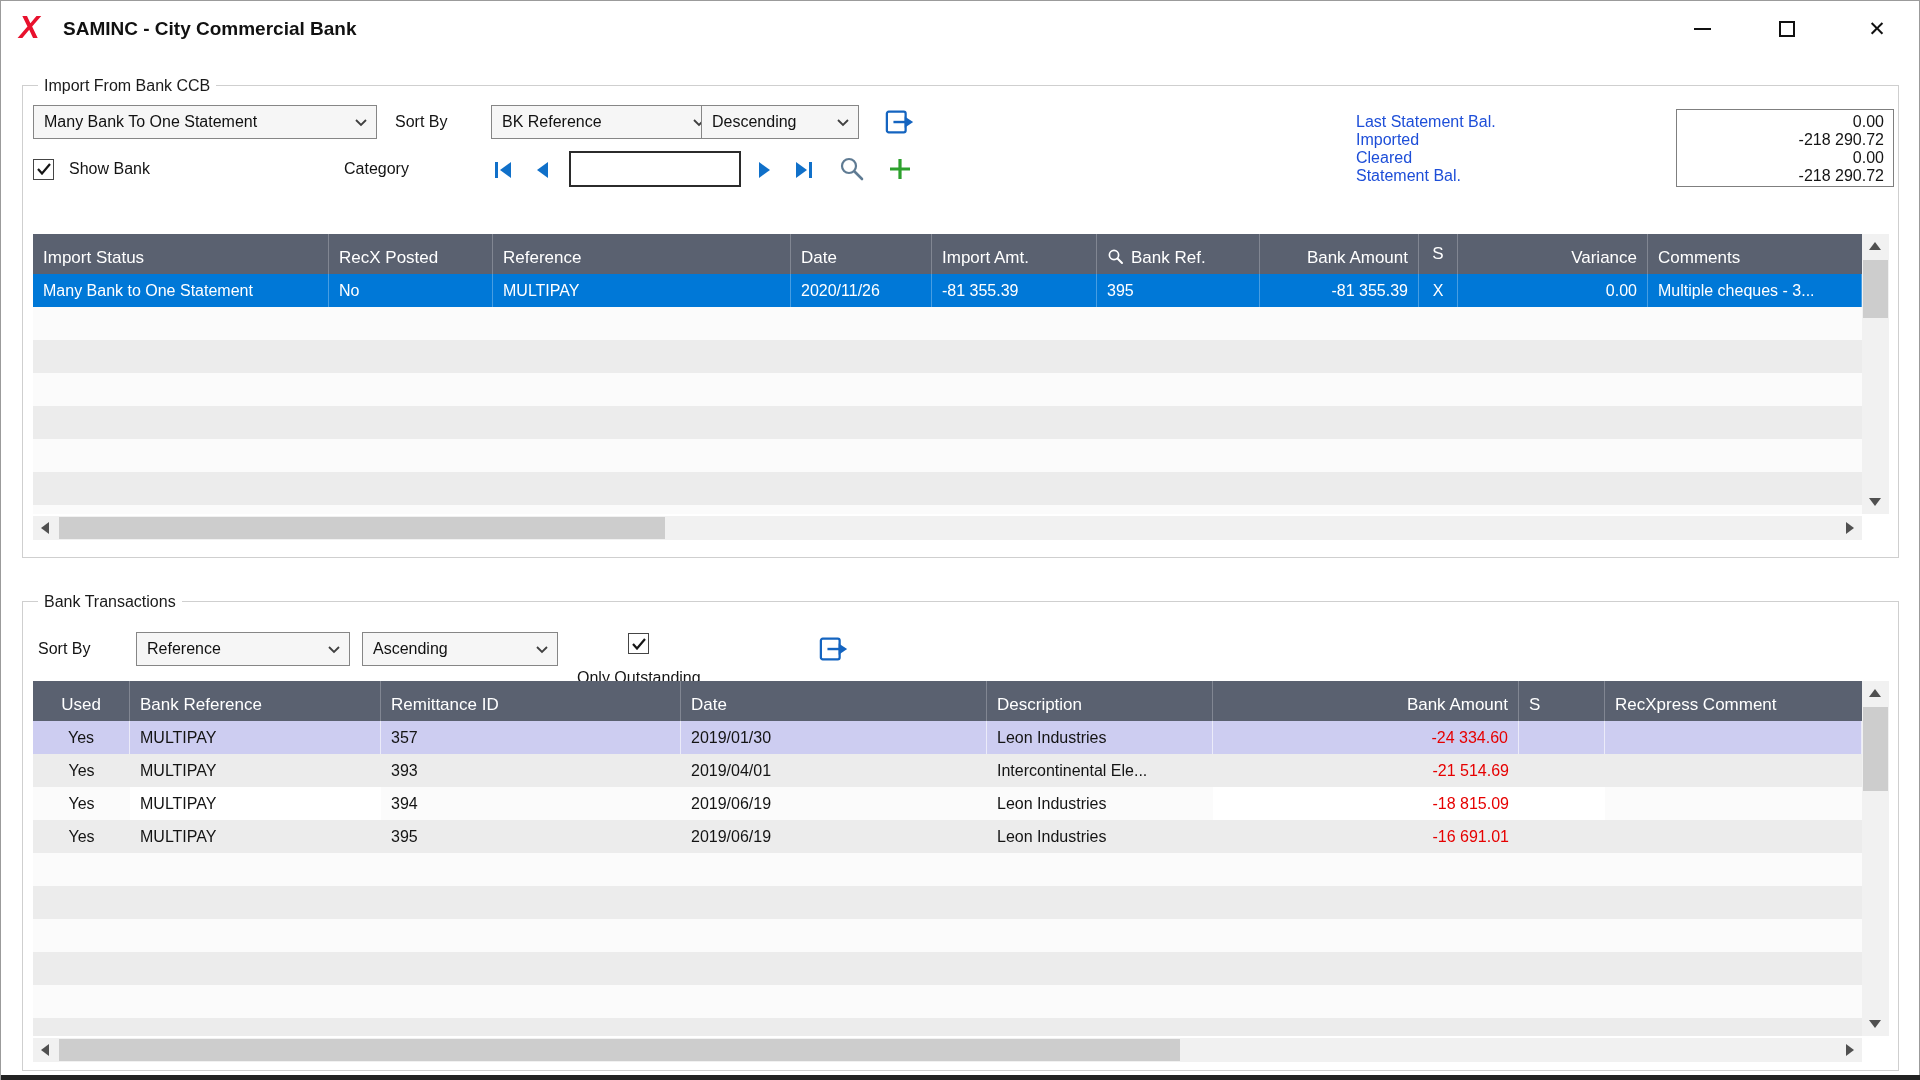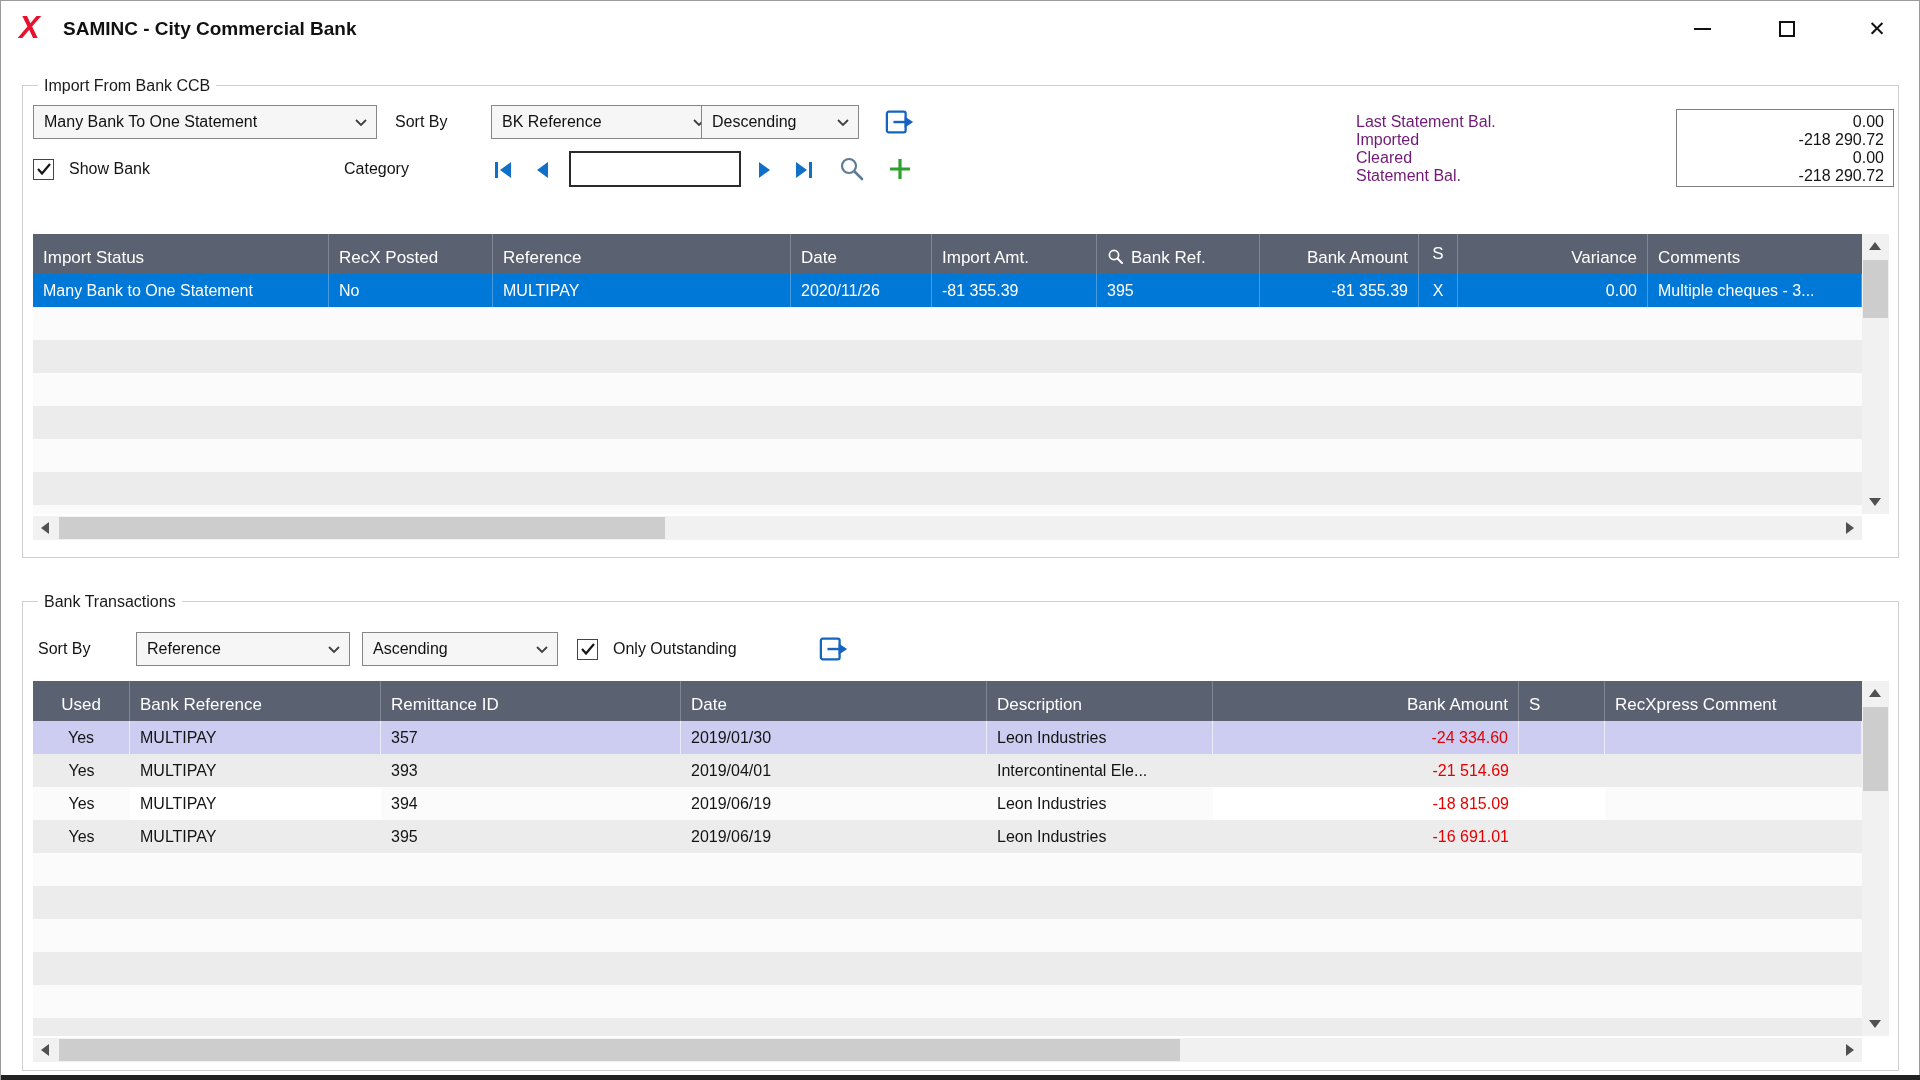--- a/index.html
+++ b/index.html
@@ -25,21 +25,21 @@
   .lbl { position:absolute; font-size:16px; color:#141414; white-space:nowrap; }
   .combo { position:absolute; height:34px; background:#f6f6f6; border:1px solid #868686; box-sizing:border-box; display:flex; align-items:center; padding:0 30px 0 10px; font-size:16px; color:#111; white-space:nowrap; }
   .combo .chev { position:absolute; right:9px; top:13px; }
   .finder { position:absolute; width:172px; height:36px; border:2px solid #2b2b2b; box-sizing:border-box; background:#fff; font-size:16px; padding:0 8px; font-family:inherit; }
   .checkwrap { position:absolute; display:flex; align-items:center; gap:15px; height:32px; cursor:default; }
   .cbox { width:21px; height:21px; border:1px solid #454545; background:#fff; display:flex; align-items:center; justify-content:center; box-sizing:border-box; flex-shrink:0; }
   .clabel { font-size:16px; color:#141414; white-space:nowrap; }
   .icon-btn { position:absolute; width:30px; height:30px; display:flex; align-items:center; justify-content:center; }
 
   
-  .bal-labels { position:absolute; left:1355px; top:112px; font-size:16px; line-height:18px; color:#701a75; }
+  .bal-labels { position:absolute; left:1355px; top:112px; font-size:16px; line-height:18px; color:#1d4ed8; }
   .bal-box { position:absolute; left:1675px; top:108px; width:218px; height:78px; border:1px solid #7f7f7f; box-sizing:border-box; text-align:right; font-size:16px; line-height:18px; padding:3px 9px 0 0; color:#141414; }
 
   
   .grid { position:absolute; overflow:hidden; background:#fff; }
   .ghead { display:flex; height:40px; line-height:40px; background:#5a6170; color:#fff; font-size:17px; }
   .hcell { padding:4px 10px; box-sizing:border-box; border-right:1px solid rgba(255,255,255,0.24); flex-shrink:0; overflow:hidden; white-space:nowrap; }
   .hcell:last-child { border-right:none; }
   .hmag { vertical-align:-2px; margin-right:7px; }
   .grow { display:flex; height:33px; line-height:33px; font-size:16px; }
   .gcell { padding:0 10px; box-sizing:border-box; flex-shrink:0; overflow:hidden; white-space:nowrap; text-overflow:ellipsis; }
@@ -247,21 +247,21 @@
     <svg class="chev" width="12" height="8" viewBox="0 0 12 8">
         <path d="M1 1l5 5 5-5" fill="none" stroke="#404040" stroke-width="1.8"></path>
       </svg>
   </div>
   <div class="combo" style="left:361px; top:631px; width:196px;">
     <span>Ascending</span>
     <svg class="chev" width="12" height="8" viewBox="0 0 12 8">
         <path d="M1 1l5 5 5-5" fill="none" stroke="#404040" stroke-width="1.8"></path>
       </svg>
   </div>
-  <label class="checkwrap" style="left:576px; top:632px;">
+  <label class="checkwrap" style="left:576px; top:632px;flex-direction:column;">
     <span class="cbox">
         <svg width="14" height="12" viewBox="0 0 14 12">
           <path d="M1 6l4 4.5L13 1" fill="none" stroke="#161616" stroke-width="2.2"></path>
         </svg>
       </span>
     <span class="clabel">Only Outstanding</span>
   </label>
   <div class="icon-btn" style="left:818px; top:633px;">
     <svg width="32" height="27" viewBox="0 0 32 27">
         <rect x="2" y="2" width="20" height="22" rx="2" fill="#fff" stroke="#1464c0" stroke-width="2.4"></rect>

